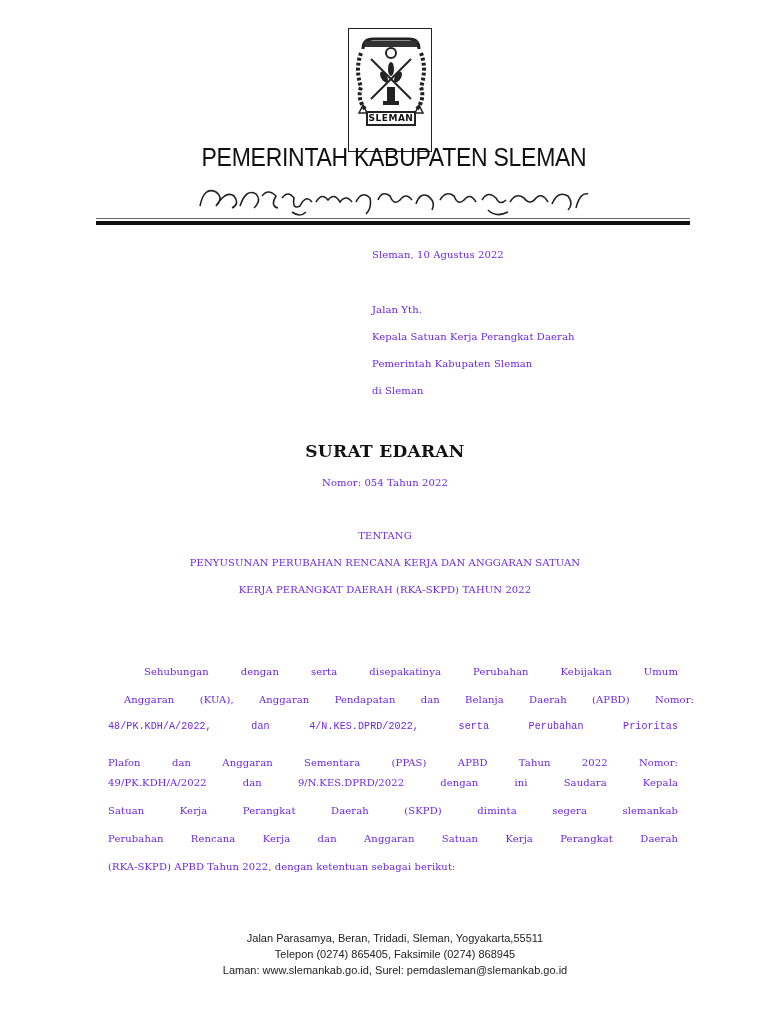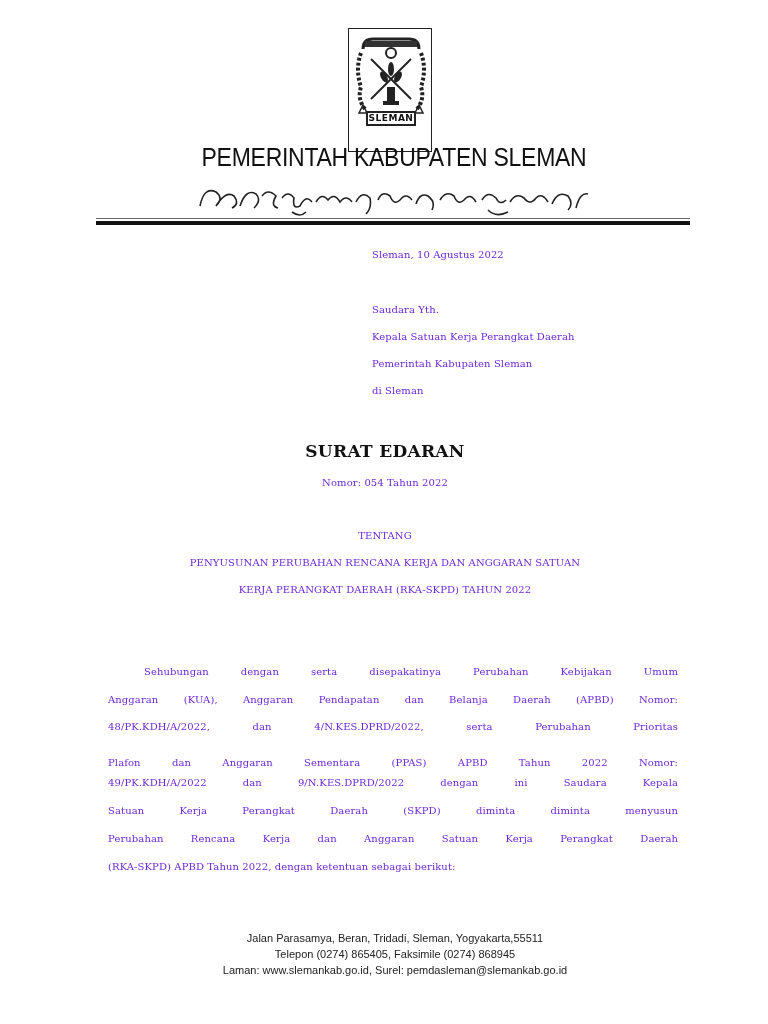--- a/index.html
+++ b/index.html
@@ -75,37 +75,37 @@
 <div class="abs javanese">
   <svg width="400" height="40" viewBox="0 0 400 40">
     <path d="M4 26 Q8 6 20 12 Q28 18 20 26 Q30 10 38 16 Q44 24 36 28 M44 26 Q50 8 60 14 Q66 20 58 28 M66 16 Q72 8 80 16 Q74 26 82 28 M86 18 Q92 10 98 18 Q96 30 104 26 Q110 14 116 22 M96 32 Q104 38 110 32 M120 22 Q126 12 132 20 Q138 12 144 22 Q150 14 156 22 M160 22 Q166 10 174 18 Q176 28 170 34 M182 20 Q186 10 194 16 Q198 26 204 20 Q210 12 216 20 M220 24 Q224 12 232 16 Q240 22 236 30 M244 20 Q250 10 258 16 Q262 26 268 20 Q274 12 280 22 M286 20 Q292 10 300 18 Q304 26 310 20 M292 30 Q300 38 312 32 M314 22 Q320 12 328 18 Q334 26 340 18 Q346 12 352 22 M356 24 Q362 10 372 16 Q378 24 372 30 M380 28 Q384 12 392 14" fill="none" stroke="#222" stroke-width="1.6"></path>
   </svg>
   
 </div>
 <div class="abs rule-thin"></div>
 <div class="abs rule-thick"></div>
 
 <div class="abs serif addr-line" style="top:249px;">Sleman, 10 Agustus 2022</div>
-<div class="abs serif addr-line" style="top:304px;">Saudara Yth.</div>
+<div class="abs serif addr-line" style="top:304px;">Jalan Yth.</div>
 <div class="abs serif addr-line" style="top:331px;">Kepala Satuan Kerja Perangkat Daerah</div>
 <div class="abs serif addr-line" style="top:358px;">Pemerintah Kabupaten Sleman</div>
 <div class="abs serif addr-line" style="top:385px;">di Sleman</div>
 
 <div class="abs title-edaran">SURAT EDARAN</div>
 <div class="abs serif center-line" style="top:477px;">Nomor: 054 Tahun 2022</div>
 <div class="abs serif center-line" style="top:530px;">TENTANG</div>
 <div class="abs serif center-line" style="top:557px;">PENYUSUNAN PERUBAHAN RENCANA KERJA DAN ANGGARAN SATUAN</div>
 <div class="abs serif center-line" style="top:584px;">KERJA PERANGKAT DAERAH (RKA-SKPD) TAHUN 2022</div>
 
 <div>
   <div class="abs serif para-line indent" style="top:666px;">Sehubungan dengan serta disepakatinya Perubahan Kebijakan Umum</div>
-  <div class="abs serif para-line" style="top:694px;">Anggaran (KUA), Anggaran Pendapatan dan Belanja Daerah (APBD) Nomor:</div>
-  <div class="abs serif para-line" style="top:721px;">48/PK.KDH/A/2022, dan 4/N.KES.DPRD/2022, serta  Perubahan Prioritas</div>
+  <div class="abs serif para-line" style="top:694px;margin-left:16px;">Anggaran (KUA), Anggaran Pendapatan dan Belanja Daerah (APBD) Nomor:</div>
+  <div class="abs serif para-line" style="top:721px;font-family:Liberation Mono, monospace;">48/PK.KDH/A/2022, dan 4/N.KES.DPRD/2022, serta  Perubahan Prioritas</div>
   <div class="abs serif para-line" style="top:757px;">Plafon dan Anggaran Sementara (PPAS) APBD Tahun 2022 Nomor:</div>
   <div class="abs serif para-line" style="top:777px;">49/PK.KDH/A/2022 dan 9/N.KES.DPRD/2022 dengan ini Saudara Kepala</div>
-  <div class="abs serif para-line" style="top:805px;">Satuan Kerja Perangkat Daerah (SKPD) diminta diminta menyusun</div>
+  <div class="abs serif para-line" style="top:805px;">Satuan Kerja Perangkat Daerah (SKPD) diminta segera slemankab</div>
   <div class="abs serif para-line" style="top:833px;">Perubahan Rencana Kerja dan Anggaran Satuan Kerja Perangkat Daerah</div>
   <div class="abs serif para-line last" style="top:861px;">(RKA-SKPD) APBD Tahun 2022, dengan ketentuan sebagai berikut:</div>
 </div>
 
 <div class="abs footer-line" style="top:932px;">Jalan Parasamya, Beran, Tridadi, Sleman, Yogyakarta,55511</div>
 <div class="abs footer-line" style="top:948px;">Telepon (0274) 865405, Faksimile (0274) 868945</div>
 <div class="abs footer-line" style="top:964px;">Laman: www.slemankab.go.id, Surel: pemdasleman@slemankab.go.id</div>
 
 </body></html>

